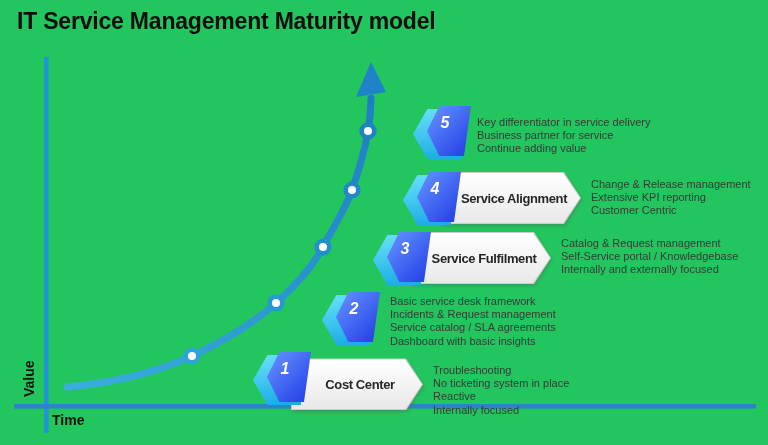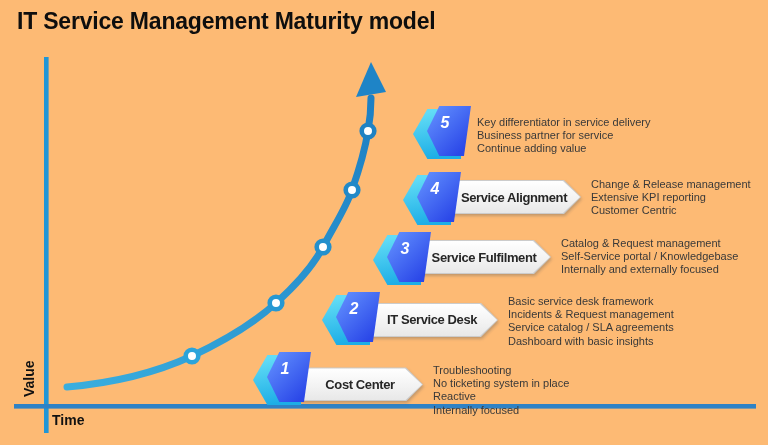--- a/index.html
+++ b/index.html
@@ -1,18 +1,18 @@
 <!DOCTYPE html>
 <html><head>
 <meta charset="utf-8">
 <style>
   * { margin:0; padding:0; box-sizing:border-box; }
   html,body { background:#ffffff; }
   .canvas {
-    position:relative; width:768px; height:445px; background:#fdba74;
+    position:relative; width:768px; height:445px; background:#22c55e;
     font-family:"Liberation Sans", sans-serif; overflow:hidden;
   }
   .page-title {
     position:absolute; left:17px; top:8px;
     font-size:23px; font-weight:700; color:#0e0e0e; letter-spacing:-0.2px;
   }
   .chart-svg { position:absolute; left:0; top:0; z-index:0; }
   .y-label {
     position:absolute; left:21px; top:397px;
     transform:rotate(-90deg); transform-origin:0 0;
@@ -34,21 +34,21 @@
     position:absolute; left:14px; top:0; width:44px; height:50px;
     clip-path:polygon(28% 0, 100% 0, 84% 100%, 28% 100%, 0 50%);
     background:linear-gradient(135deg,#5c88fc 15%,#2b48e8 85%);
     display:flex; align-items:center; justify-content:center;
   }
   .badge-num {
     color:#fff; font-weight:700; font-style:italic; font-size:16px;
     transform:translate(-4px,-8px);
   }
   .banner {
-    position:relative; margin-left:-20px; height:34px; align-self:center; z-index:2;
+    position:relative; margin-left:-20px; height:52px; align-self:center; z-index:2;
     filter:drop-shadow(1px 2px 1.5px rgba(90,90,90,0.35));
   }
   .banner-outline {
     position:absolute; inset:0; background:#cccccc;
     clip-path:polygon(0 0, calc(100% - 17px) 0, 100% 50%, calc(100% - 17px) 100%, 0 100%);
   }
   .banner-fill {
     position:absolute; inset:1px; background:linear-gradient(180deg,#ffffff 0%,#f3f3f3 55%,#e8e8e8 100%);
     clip-path:polygon(0 0, calc(100% - 17px) 0, 100% 50%, calc(100% - 17px) 100%, 0 100%);
   }
@@ -121,25 +121,20 @@
 Internally focused</div>
   </div>
 
   <div class="row row-2" style="left:322px; top:292px;">
     <div class="badge">
       <div class="badge-cyan"></div>
       <div class="badge-blue">
         <span class="badge-num">2</span>
       </div>
     </div>
-    <div class="banner">
-      <div class="banner-outline"></div>
-      <div class="banner-fill"></div>
-      <div class="banner-title">IT Service Desk</div>
-    </div>
     <div class="desc">Basic service desk framework
 Incidents &amp; Request management
 Service catalog / SLA agreements
 Dashboard with basic insights</div>
   </div>
 
   <div class="row row-3" style="left:373px; top:232px;">
     <div class="badge">
       <div class="badge-cyan"></div>
       <div class="badge-blue">

